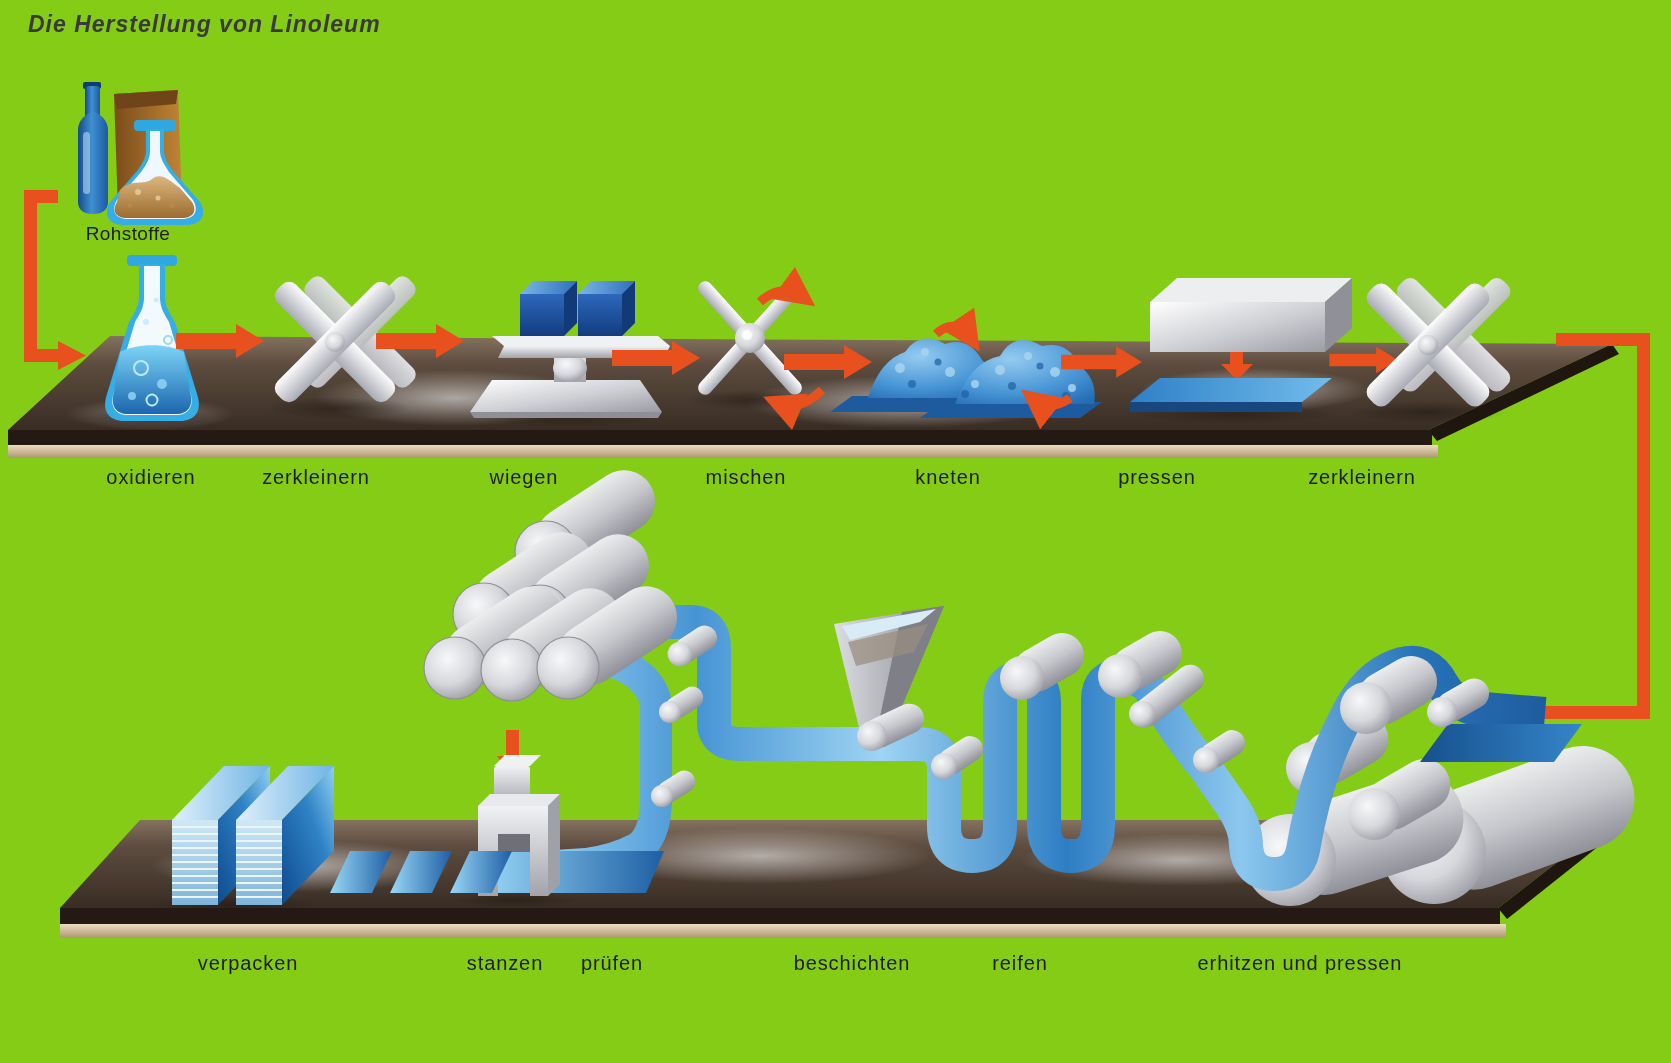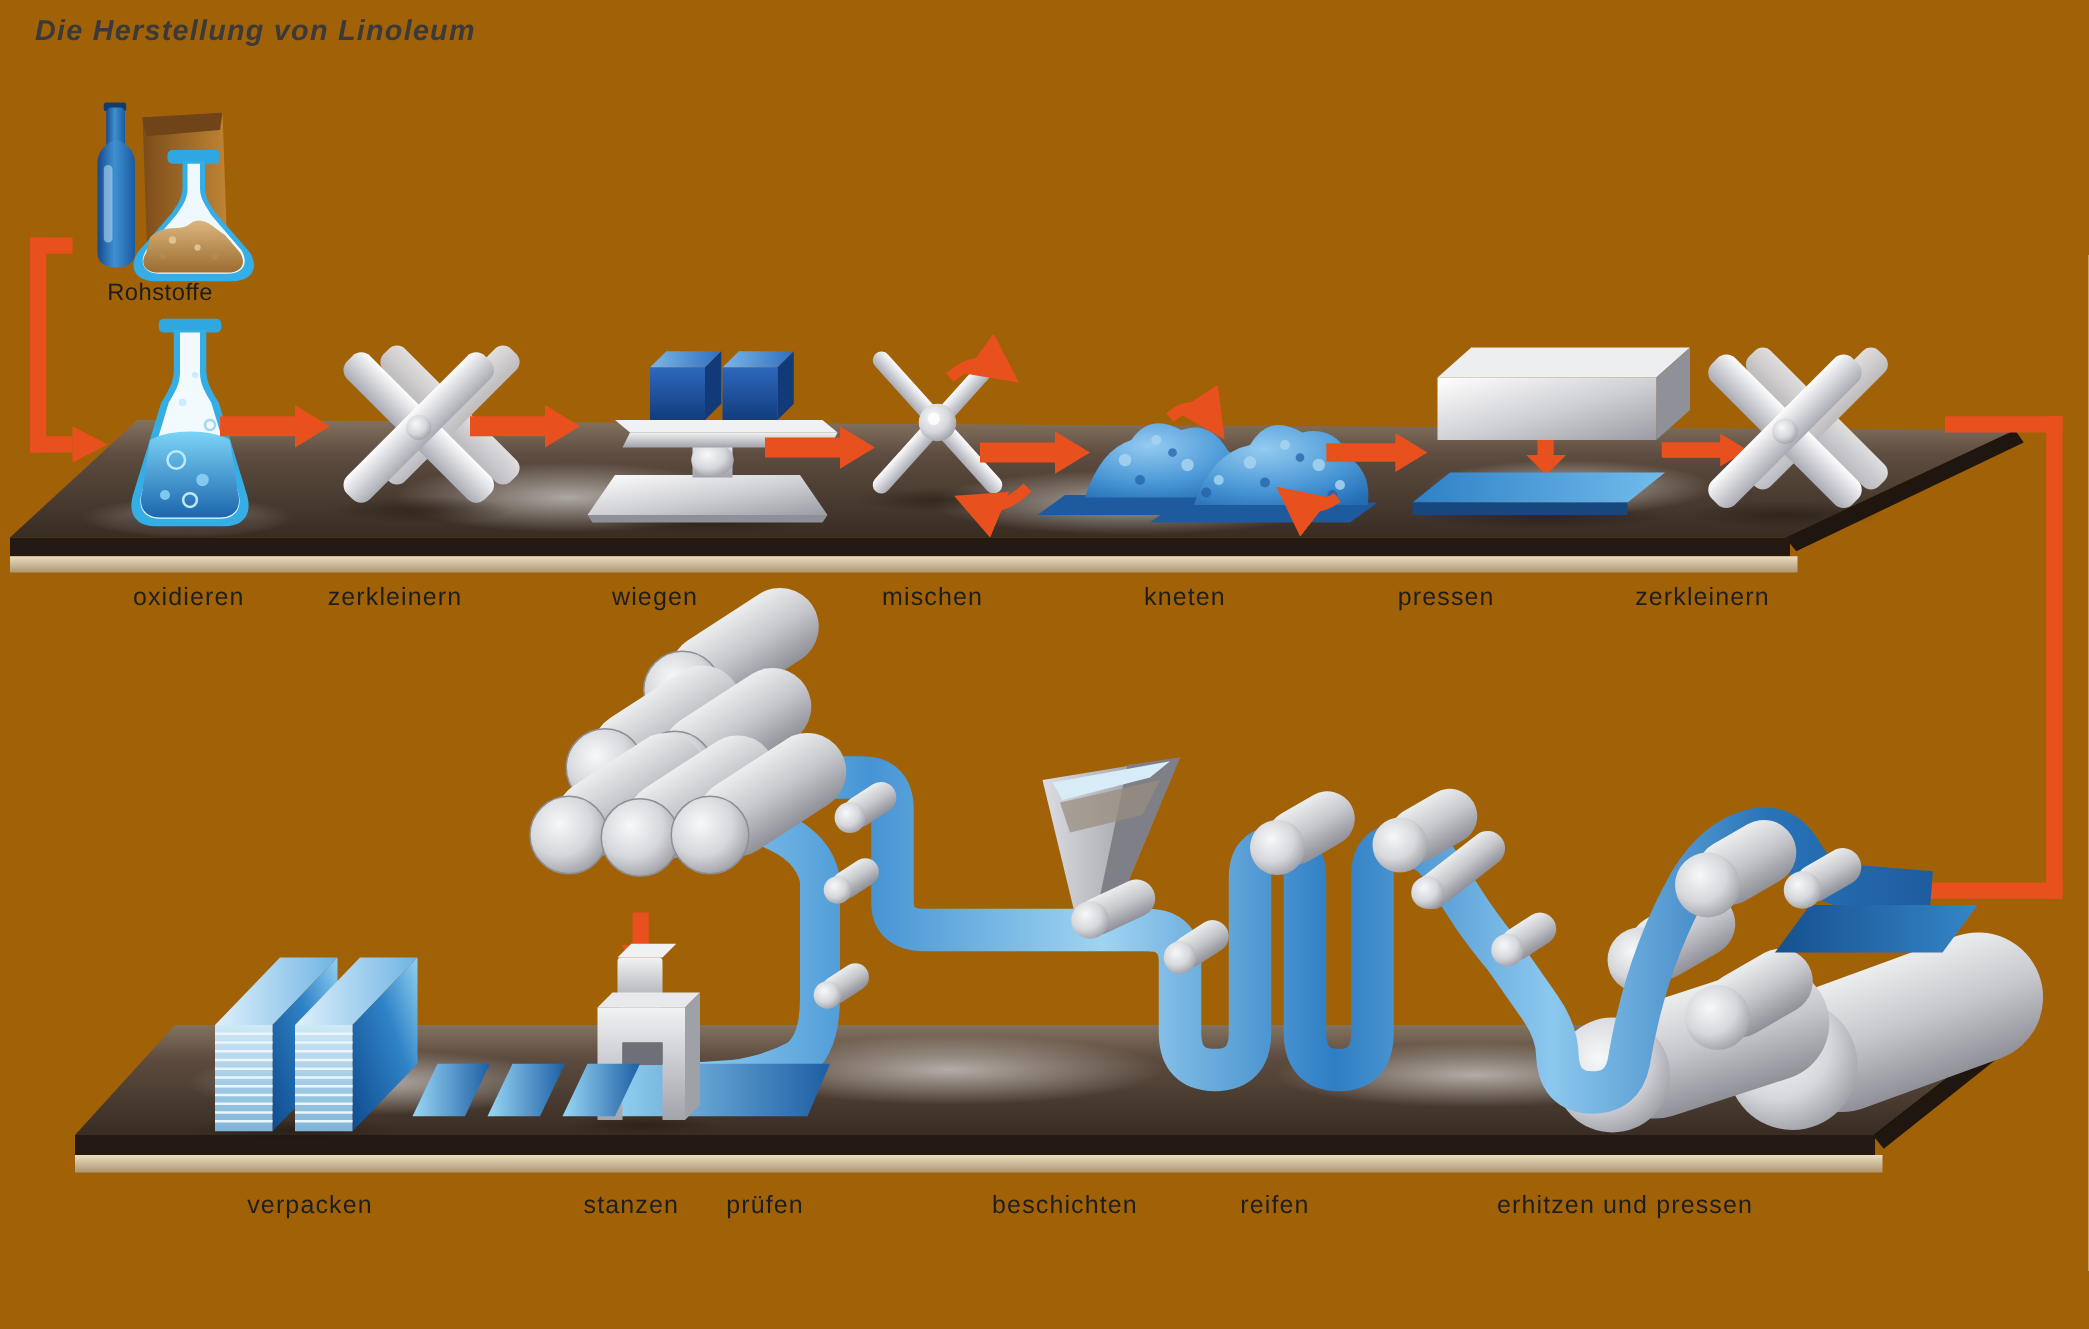--- a/index.html
+++ b/index.html
@@ -1,16 +1,16 @@
 <!DOCTYPE html>
 <html><head>
 <meta charset="utf-8">
 <style>
   html,body{margin:0;padding:0;background:#ffffff;}
-  .stage{position:relative;width:1671px;height:1063px;background:#a16207;overflow:hidden;
+  .stage{position:relative;width:1671px;height:1063px;background:#84cc16;overflow:hidden;
          font-family:"Liberation Sans", sans-serif;}
   svg{display:block}
   .title{font-family:"Liberation Sans", sans-serif;font-size:23px;font-style:italic;
          font-weight:600;fill:#3a3a3a;letter-spacing:1px;}
   .lbl{font-family:"Liberation Sans", sans-serif;font-size:20px;fill:#1e1e1e;letter-spacing:0.9px;}
   .lbl-raw{font-family:"Liberation Sans", sans-serif;font-size:19px;fill:#1e1e1e;letter-spacing:0.4px;}
 </style>
 </head>
 <body>
 

